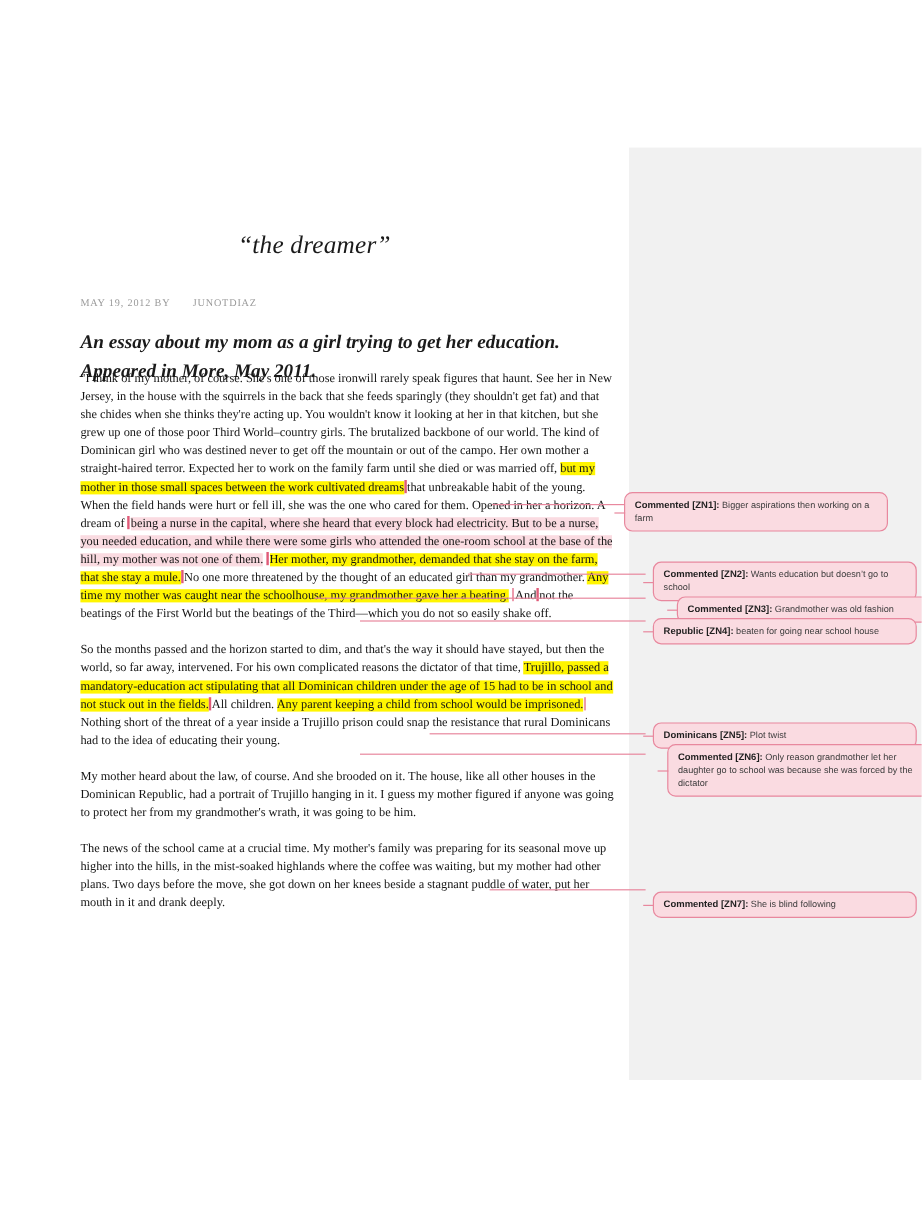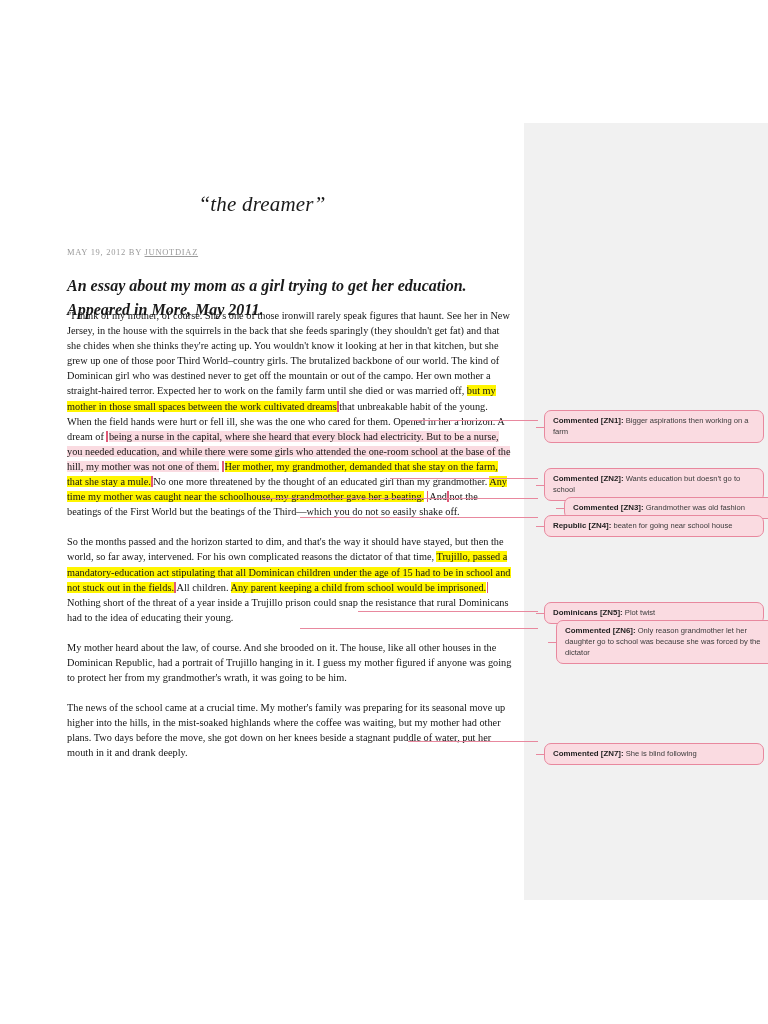--- a/index.html
+++ b/index.html
@@ -44,22 +44,22 @@
   .byline {
     position:absolute;
     left:67px; top:247px;
     font-family:"Liberation Serif", serif;
     font-size:8.5px;
     letter-spacing:0.7px;
     color:#9a9a9a;
     text-transform:uppercase;
   }
   .byline .author {
-    text-decoration:underline;
     color:#9a9a9a;
+    margin-left:16px;
   }
 
   .standfirst {
     position:absolute;
     left:67px; top:274px;
     width:446px;
     font-style:italic;
     font-weight:bold;
     font-size:16px;
     line-height:1.5;
@@ -161,21 +161,21 @@
 </div>
 
 <div class="leader" style="left:410px; top:420px; width:128px;"></div>
 <div class="leader" style="left:390px; top:478px; width:148px;"></div>
 <div class="leader" style="left:262px; top:498px; width:276px;"></div>
 <div class="leader" style="left:300px; top:517px; width:238px;"></div>
 <div class="leader" style="left:358px; top:611px; width:180px;"></div>
 <div class="leader" style="left:300px; top:628px; width:238px;"></div>
 <div class="leader" style="left:408px; top:741px; width:130px;"></div>
 
-<div class="comment" style="left:544px; top:410px;">
+<div class="comment" style="left:520px; top:410px;">
   <span class="stub"></span>
   <span class="tag">Commented [ZN1]:</span><span> Bigger aspirations then working on a farm</span>
 </div>
 
 <div class="comment" style="left:544px; top:468px;">
   <span class="stub"></span>
   <span class="tag">Commented [ZN2]:</span><span> Wants education but doesn’t go to school</span>
 </div>
 
 <div class="comment" style="left:564px; top:497px;">

